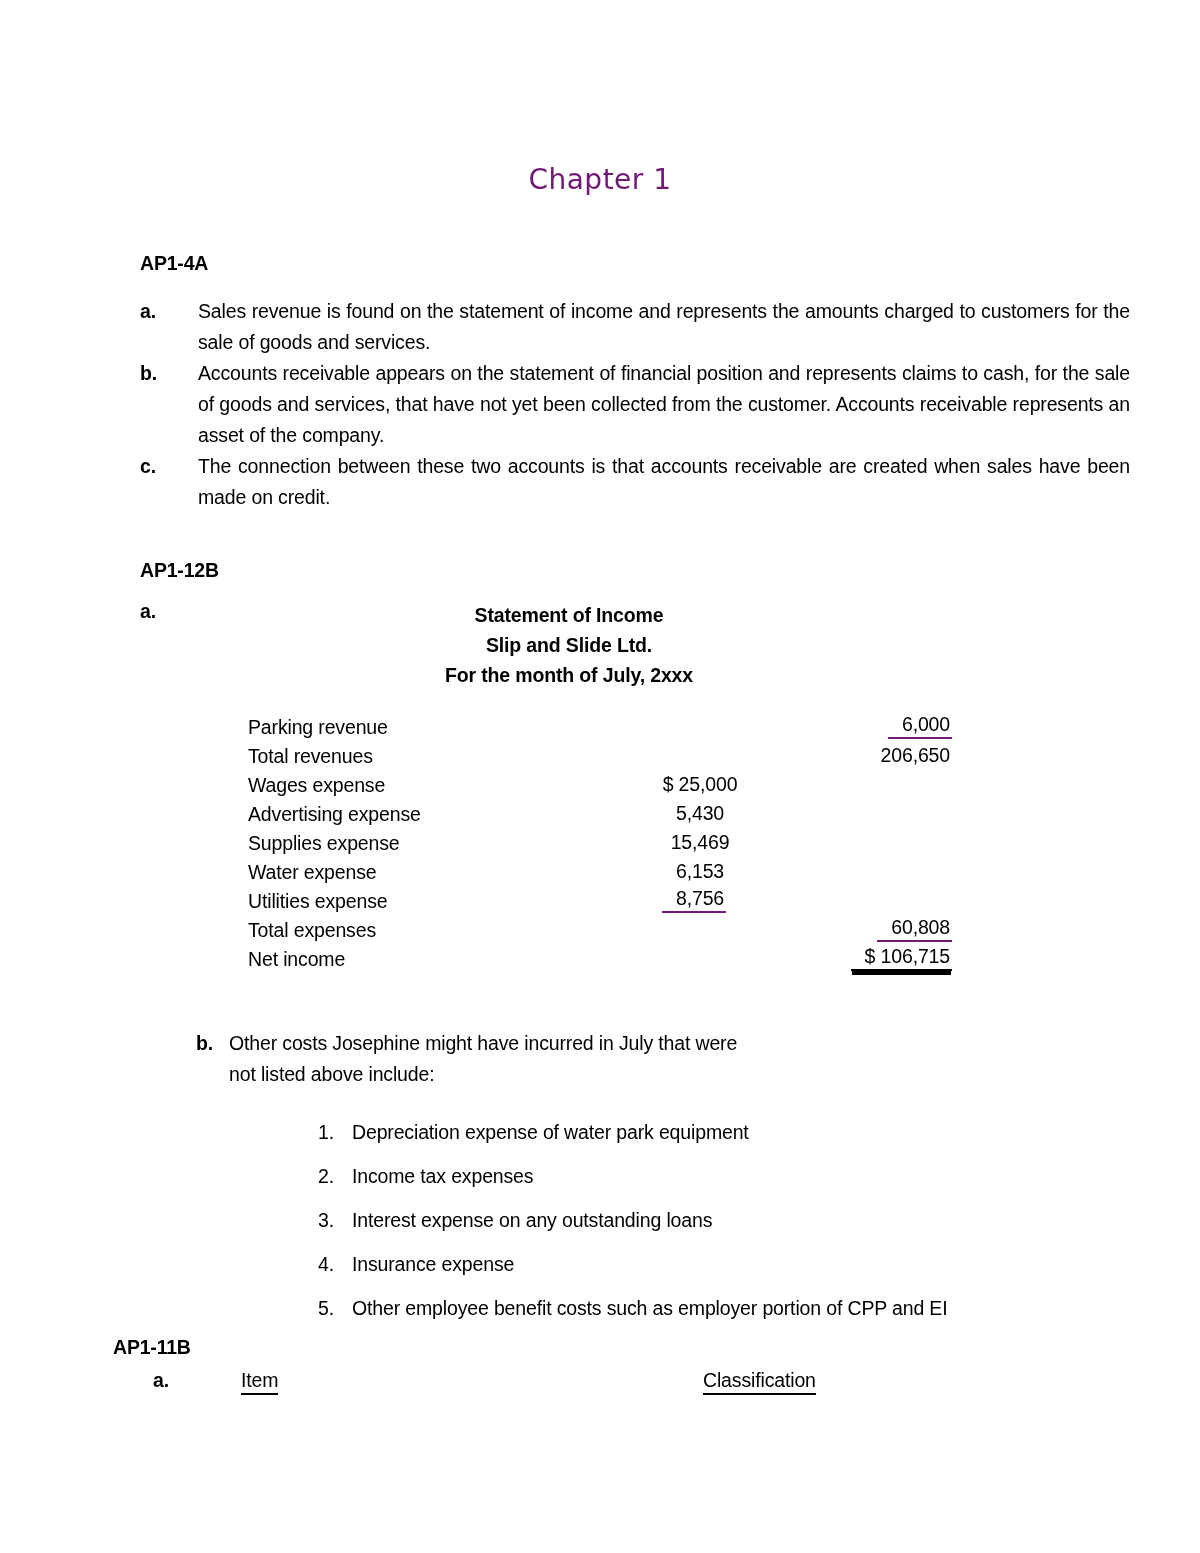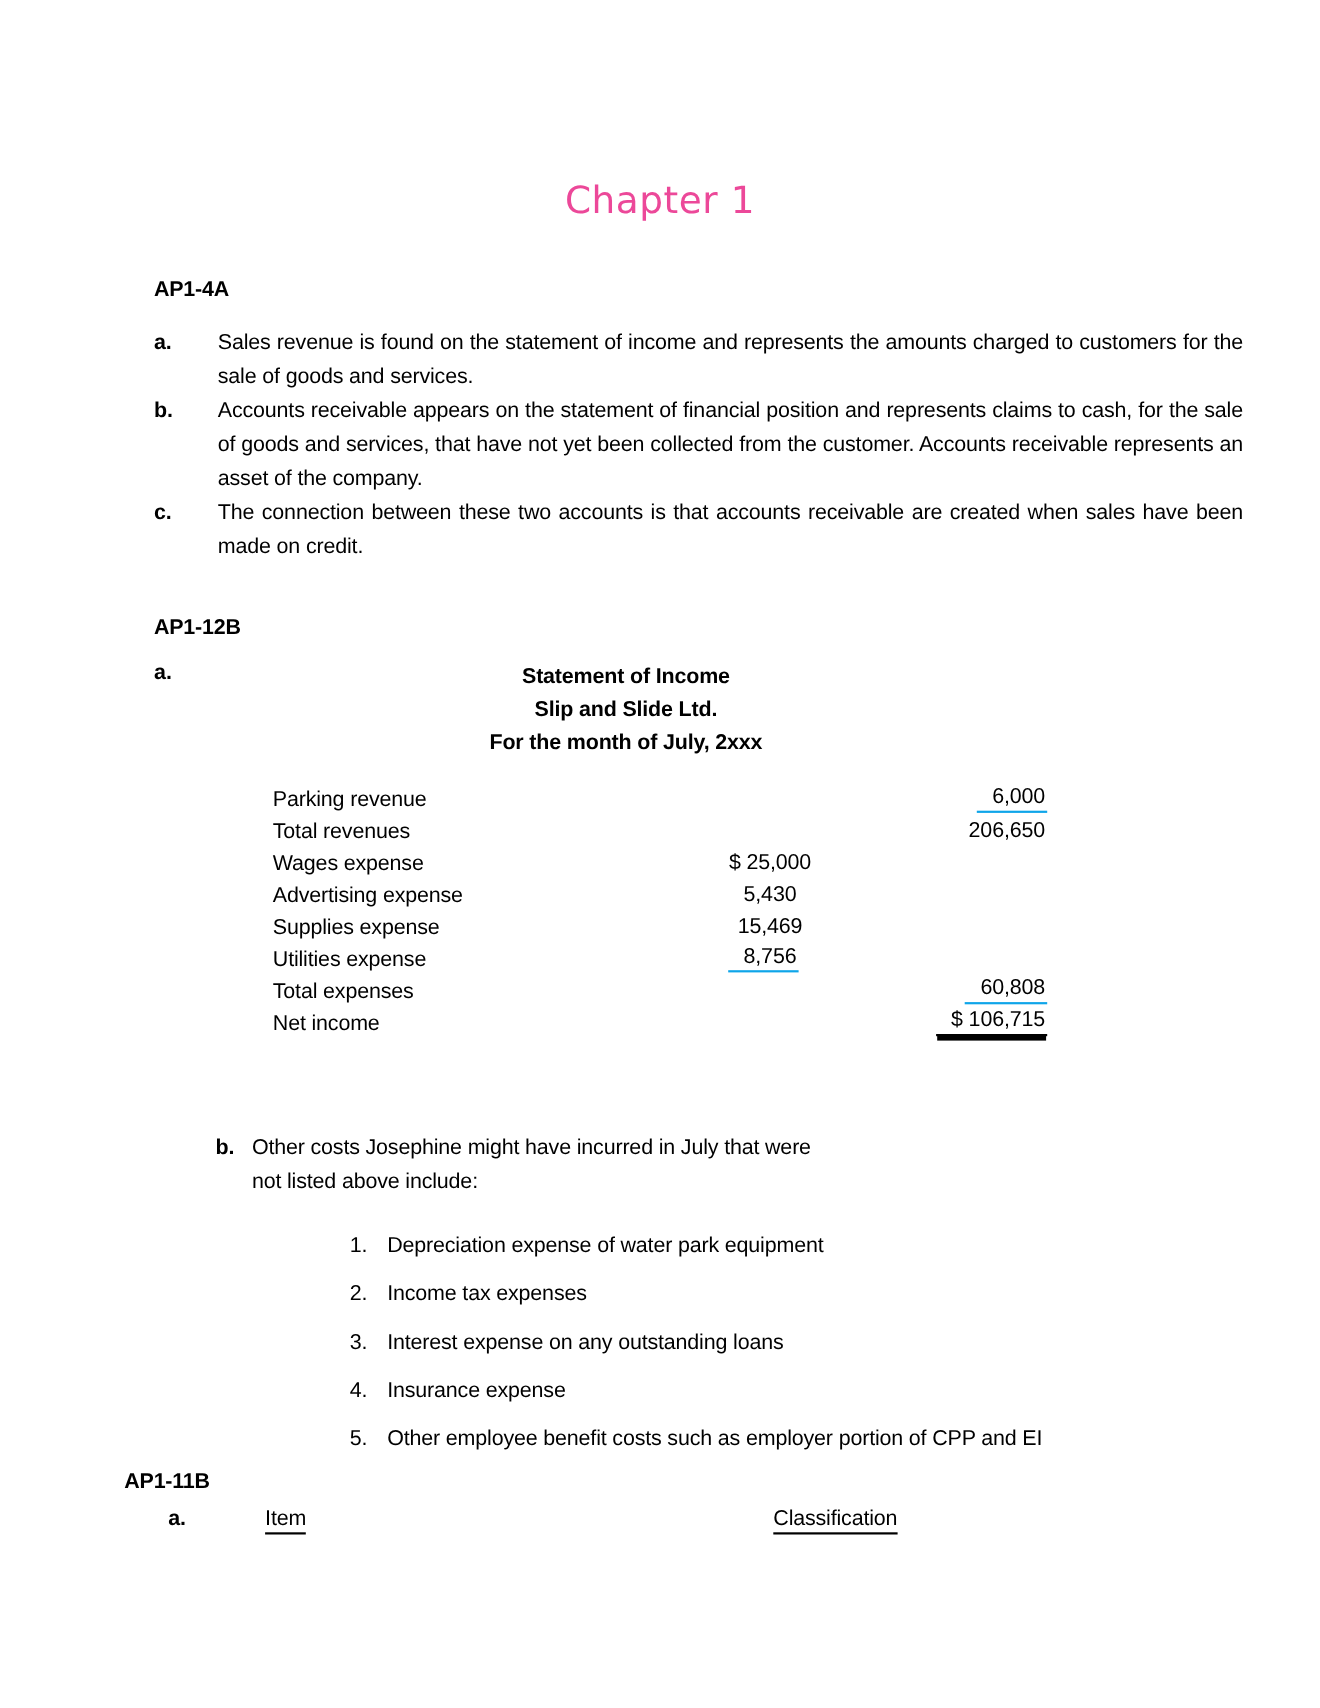--- a/index.html
+++ b/index.html
@@ -20,24 +20,24 @@
     padding: 0;
   }
 
   
   .doc-title {
     position: absolute;
     top: 163px;
     left: 0;
     width: 1200px;
     text-align: center;
-    font-size: 34px;
+    font-size: 28px;
     font-weight: 400;
     letter-spacing: 0.5px;
-    color: #ec4899;
+    color: #701a75;
     font-family: "DejaVu Sans", sans-serif;
   }
 
   
   .sec-head {
     position: absolute;
     font-size: 19.5px;
     font-weight: bold;
     letter-spacing: -0.2px;
   }
@@ -102,21 +102,21 @@
     padding: 0;
     height: 29px;
     vertical-align: bottom;
     white-space: nowrap;
   }
   td.label { width: 360px; padding-right: 10px; }
   td.col1  { width: 172px; text-align: center; padding-right: 8px; }
   td.col2  { width: 172px; text-align: right; padding-right: 2px; }
 
   .num { display: inline-block; padding: 0 2px 1px 14px; }
-  .u1 { border-bottom: 2px solid #0ea5e9; }
+  .u1 { border-bottom: 2px solid #701a75; }
   .u2 {
     border-bottom: 2px solid #000;
     box-shadow: 0 5px 0 -1px #000;
   }
 
   
   .numlist {
     position: absolute;
     left: 318px;
     width: 800px;
@@ -202,20 +202,25 @@
         <td class="label">Advertising expense</td>
         <td class="col1"><span class="num">5,430</span></td>
         <td class="col2"><span class="num"></span></td>
       </tr>
       <tr>
         <td class="label">Supplies expense</td>
         <td class="col1"><span class="num">15,469</span></td>
         <td class="col2"><span class="num"></span></td>
       </tr>
       <tr>
+        <td class="label">Water expense</td>
+        <td class="col1"><span class="num">6,153</span></td>
+        <td class="col2"><span class="num"></span></td>
+      </tr>
+      <tr>
         <td class="label">Utilities expense</td>
         <td class="col1"><span class="num u1">8,756</span></td>
         <td class="col2"><span class="num"></span></td>
       </tr>
       <tr>
         <td class="label">Total expenses</td>
         <td class="col1"><span class="num"></span></td>
         <td class="col2"><span class="num u1">60,808</span></td>
       </tr>
       <tr>

